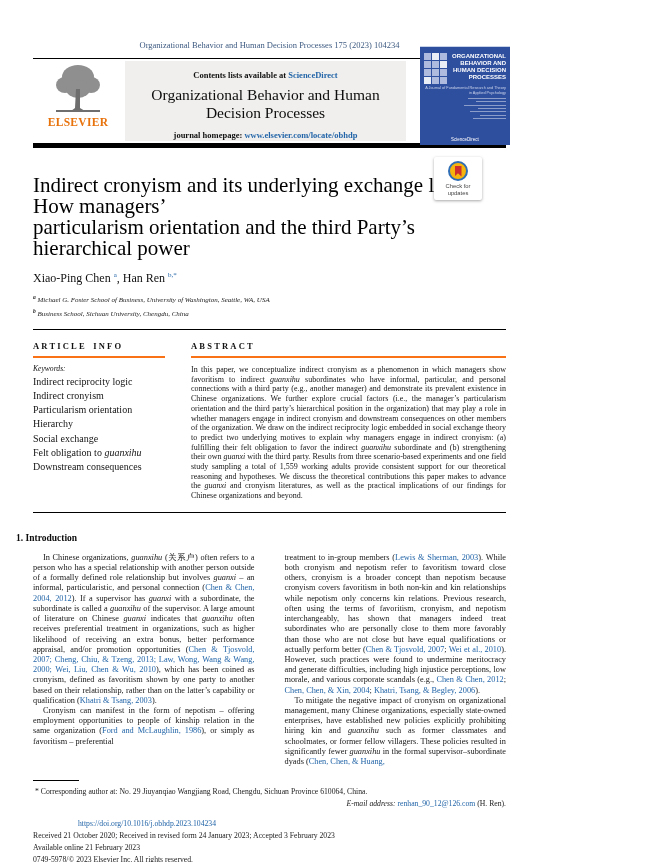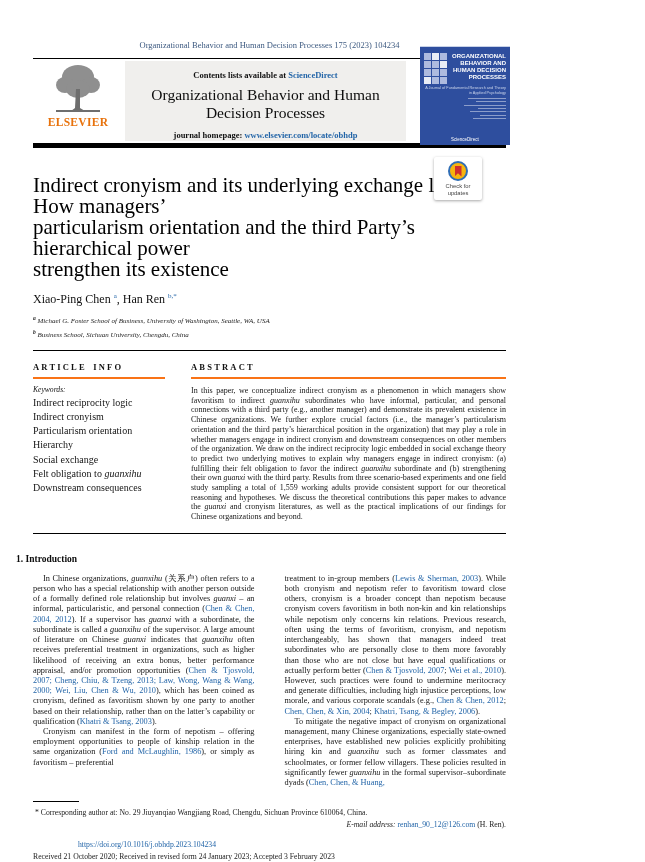--- a/index.html
+++ b/index.html
@@ -137,21 +137,20 @@
   <div class="badge">
     <div class="badge-circle">
       <div class="bookmark"></div>
     </div>
     <div class="badge-text">Check for updates</div>
   </div>
 
   <div class="article-title">
     <div>Indirect cronyism and its underlying exchange logic: How managers’</div>
     <div>particularism orientation and the third Party’s hierarchical power</div>
-    <div>strengthen its existence</div>
   </div>
 
   <div class="authors">Xiao-Ping Chen <span class="sup">a</span>, Han Ren <span class="sup">b,*</span></div>
 
   <div class="affiliations">
     <div><span class="supb">a</span> <span class="i">Michael G. Foster School of Business, University of Washington, Seattle, WA, USA</span></div>
     <div><span class="supb">b</span> <span class="i">Business School, Sichuan University, Chengdu, China</span></div>
   </div>
 
   <div class="full-rule"></div>

